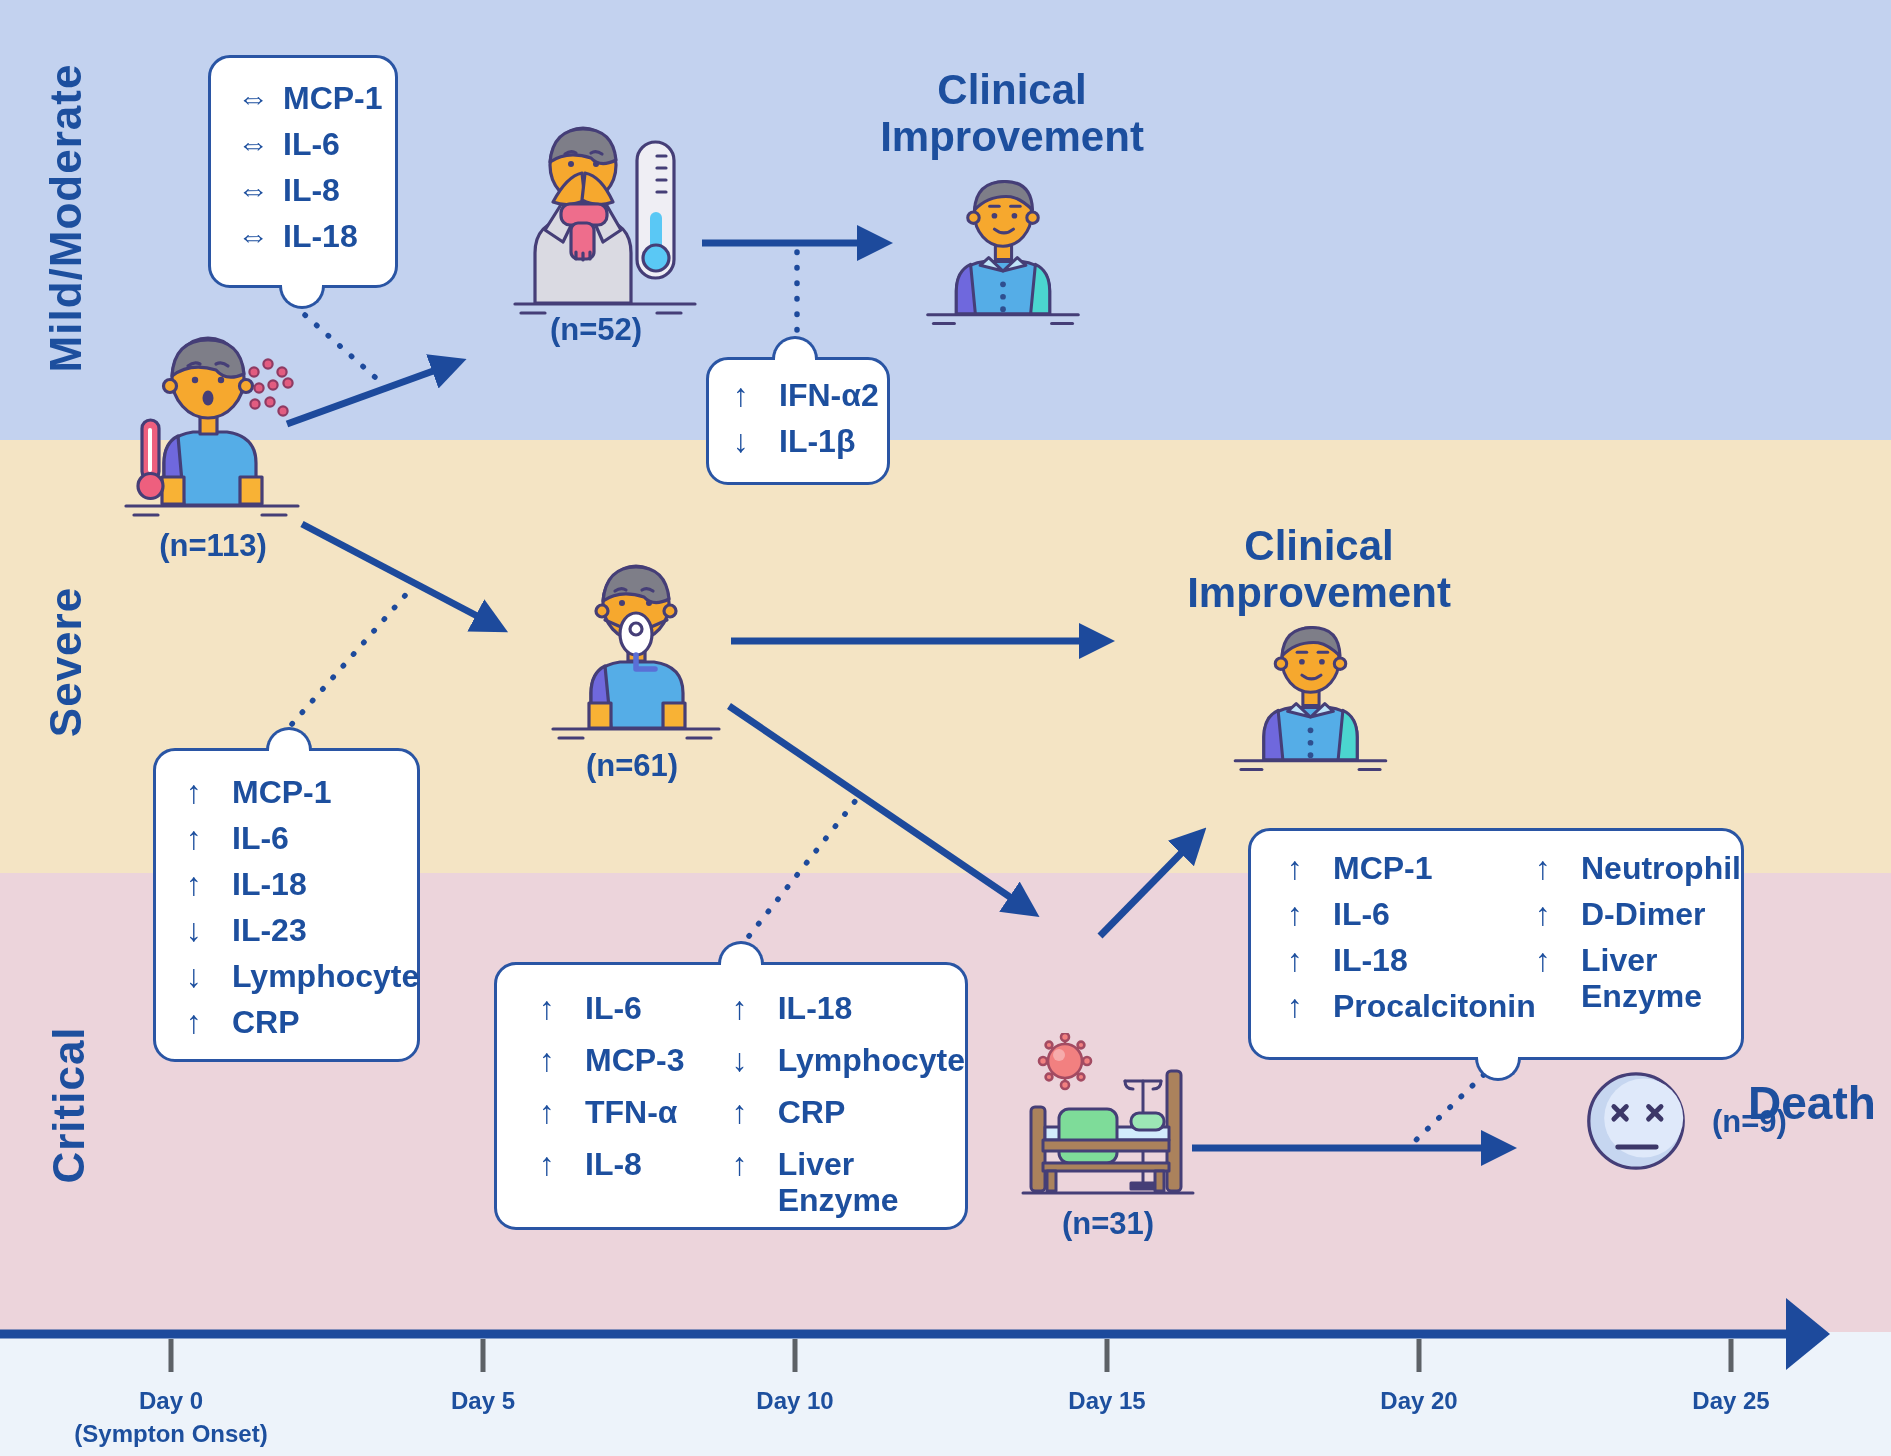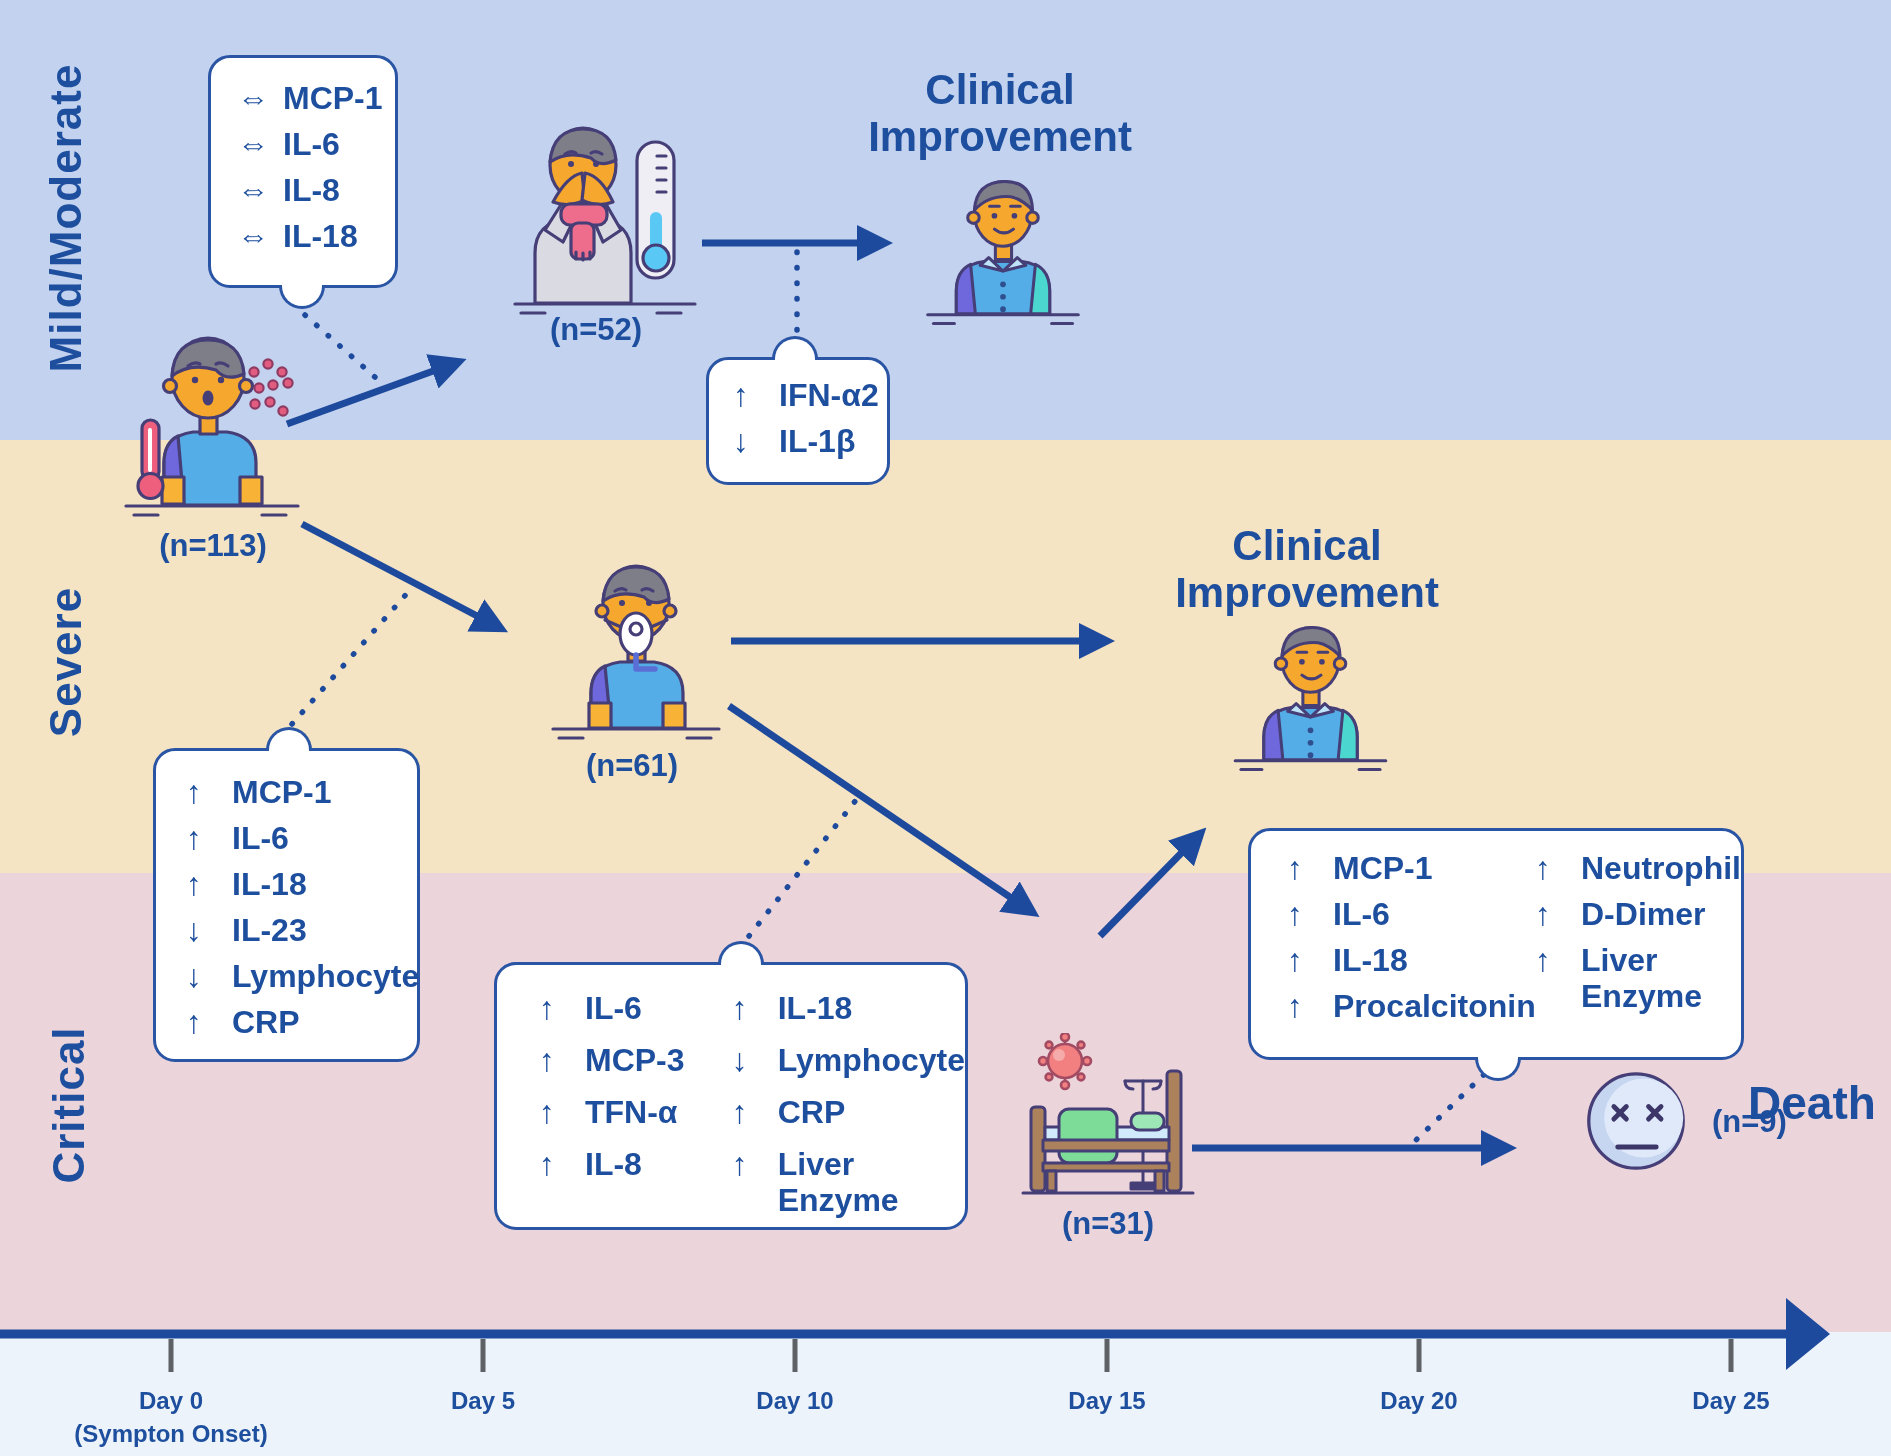--- a/index.html
+++ b/index.html
@@ -29,21 +29,21 @@
   .row{display:flex;align-items:flex-start;font-size:32px;font-weight:bold;color:var(--ink);line-height:1.12;}
   .row .g{width:46px;flex:none;}
   .rows-46 .row{height:46px;}
   .rows-52 .row{min-height:52px;}
   .cols{display:flex;}
   .wrapcap{max-width:132px;display:inline-block;}
 
   .txt{position:absolute;color:var(--ink);font-weight:bold;}
   .center{transform:translateX(-50%);text-align:center;}
   .count{font-size:31px;white-space:nowrap;}
-  .title-2l{font-size:42px;line-height:47px;white-space:nowrap;}
+  .title-2l{font-size:42px;line-height:47px;white-space:nowrap;margin-left:12px;}
   .icu-title{font-size:40px;line-height:44px;white-space:nowrap;}
   .storm{font-size:42px;white-space:nowrap;}
   .death-t{font-size:46px;}
   .day{font-size:24px;line-height:33px;white-space:nowrap;}
 
   .icon{position:absolute;}
   .icon svg{display:block;}
 </style>
 </head>
 <body>

